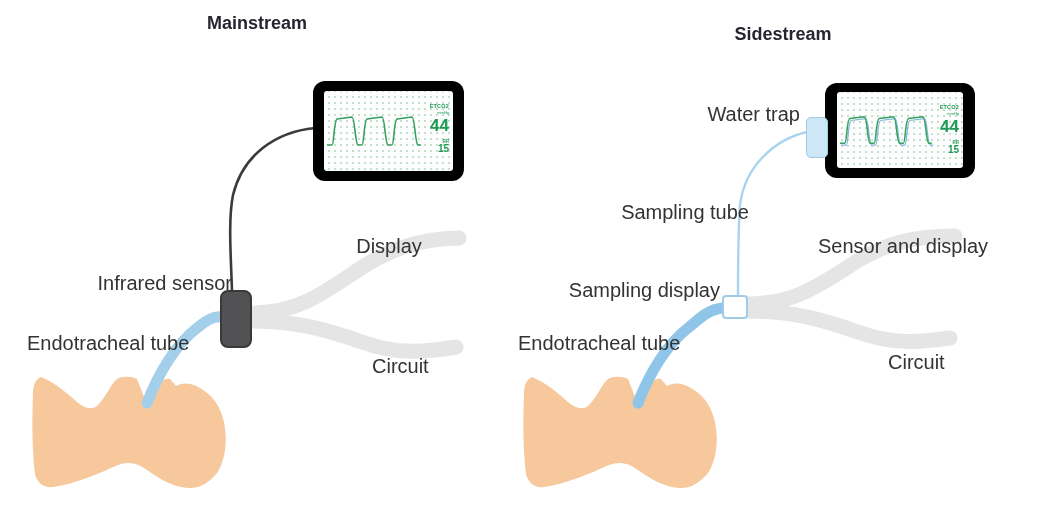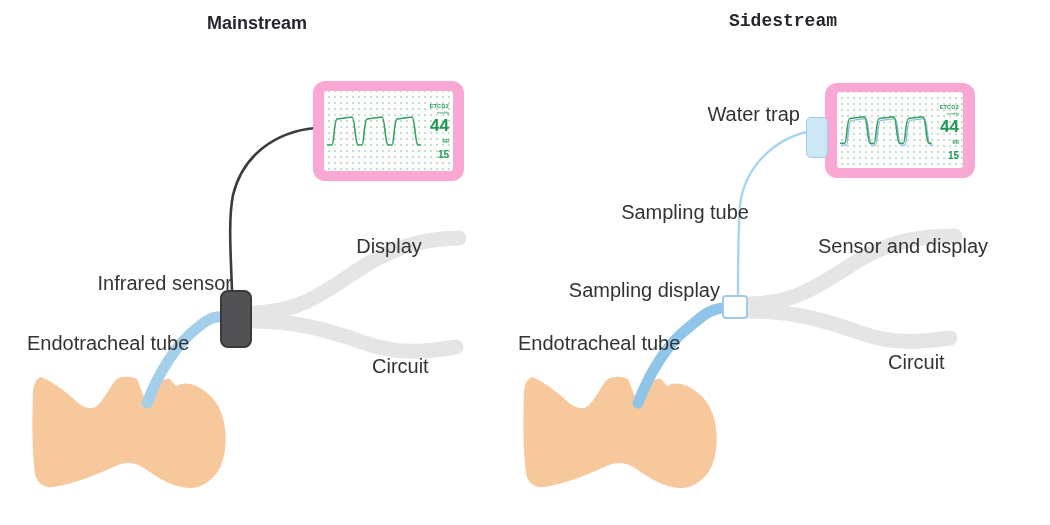--- a/index.html
+++ b/index.html
@@ -10,37 +10,37 @@
   .art{position:absolute;left:0;top:0;z-index:1;}
   .title{
     position:absolute;z-index:4;transform:translateX(-50%);
     font-size:18px;font-weight:700;color:#282530;white-space:nowrap;
   }
   .lbl{
     position:absolute;z-index:4;font-size:20px;color:#333333;white-space:nowrap;
   }
   .lbl.center{transform:translateX(-50%);margin-top:48px;}
   .monitor{
-    position:absolute;z-index:2;background:#f9a8d4;border-radius:12px;
+    position:absolute;z-index:2;background:#000000;border-radius:12px;
   }
   .screen{
     position:absolute;background:#fdfdfd;border-radius:3px;overflow:hidden;
     background-image:radial-gradient(rgba(90,170,120,.38) .7px, transparent .8px);
     background-size:6px 6px;background-position:2px 3px;
   }
   .wave{position:absolute;left:0;top:0;width:100%;height:100%;}
   .readout{
     position:absolute;top:13px;right:4px;width:46px;text-align:right;
     color:#1d9a55;line-height:1;z-index:3;
   }
   .ro-param{font-size:5.5px;font-weight:700;letter-spacing:.2px;}
   .ro-unit{font-size:4px;margin-top:1px;}
   .ro-big{font-size:17px;font-weight:700;margin-top:2px;}
   .ro-rr{font-size:4.5px;font-weight:700;margin-top:6px;}
-  .ro-rrv{font-size:10px;font-weight:700;margin-top:6px;}
+  .ro-rrv{font-size:10px;font-weight:700;margin-top:0;}
   .watertrap{
     position:absolute;z-index:3;left:806px;top:117px;width:22px;height:41px;
     background:#cde7f7;border:1.5px solid #9fcbe9;border-radius:5px;box-sizing:border-box;
   }
 </style>
 </head>
 <body>
 
 <div class="canvas">
 
@@ -106,21 +106,21 @@
         <div class="ro-big">44</div>
         <div class="ro-rr">RR</div>
         <div class="ro-rrv">15</div>
       </div>
     </div>
   </div>
 
   <div class="watertrap"></div>
 
   <div class="title" style="left:257px;top:13px;">Mainstream</div>
-  <div class="title" style="left:783px;top:11px;font-family:Liberation Mono, monospace;">Sidestream</div>
+  <div class="title" style="left:783px;top:24px;">Sidestream</div>
 
   <div class="lbl center" style="left:389px;top:187px;">Display</div>
   <div class="lbl" style="right:818px;top:272px;text-align:right;">Infrared sensor</div>
   <div class="lbl" style="left:27px;top:332px;">Endotracheal tube</div>
   <div class="lbl" style="left:372px;top:355px;">Circuit</div>
 
   <div class="lbl" style="right:250px;top:103px;">Water trap</div>
   <div class="lbl" style="right:301px;top:191px;margin-top:10px;">Sampling tube</div>
   <div class="lbl" style="right:330px;top:279px;">Sampling display</div>
   <div class="lbl center" style="left:903px;top:187px;">Sensor and display</div>

